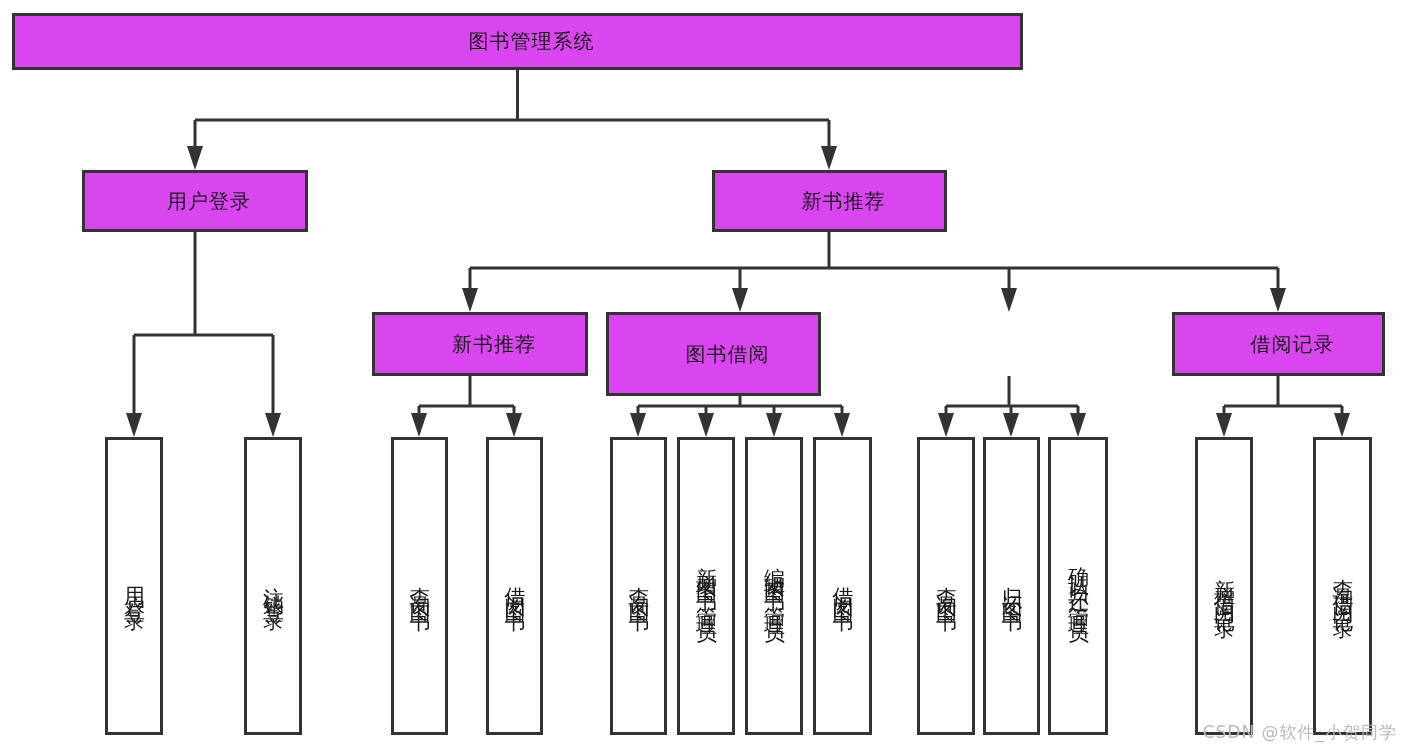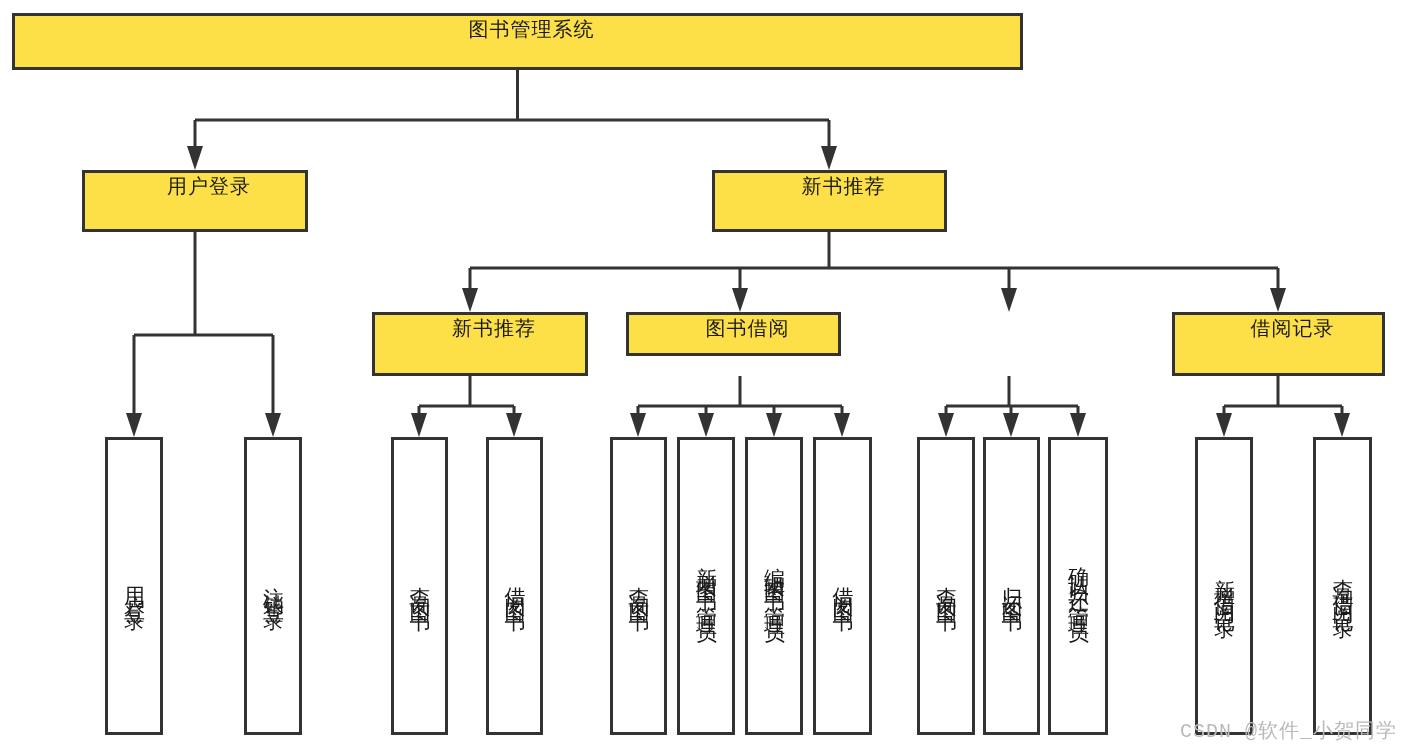--- a/index.html
+++ b/index.html
@@ -20,22 +20,23 @@
     left: 0;
     top: 0;
     width: 1405px;
     height: 747px;
     pointer-events: none;
   }
   .hbox {
     position: absolute;
     box-sizing: border-box;
     border: 3px solid #333333;
-    background: #fde047;
+    background: #d946ef;
     display: flex;
+    align-items: center;
     justify-content: center;
     font-size: 20px;
     letter-spacing: 1px;
     color: #1a1a1a;
     z-index: 2;
     padding-left: 28px;
   }
   .vbox {
     position: absolute;
     box-sizing: border-box;
@@ -52,33 +53,32 @@
     font-size: 21px;
     letter-spacing: 8px;
     line-height: 1;
     color: #1a1a1a;
     white-space: nowrap;
   }
   .watermark {
     position: absolute;
     right: 8px;
     bottom: 3px;
-    font-size: 20px;
+    font-size: 17px;
     color: #b9b9b9;
     letter-spacing: 1px;
     z-index: 3;
-    font-family: Liberation Mono, monospace;
   }
 
   
   #n-root            { left: 12px;   top: 13px;  width: 1011px; height: 57px; }
   #n-user-login      { left: 82px;   top: 170px; width: 226px;  height: 62px; }
   #n-book-mgmt       { left: 712px;  top: 170px; width: 235px;  height: 62px; }
   #n-new-book        { left: 372px;  top: 312px; width: 216px;  height: 64px; }
-  #n-book-borrow     { left: 626px;  top: 312px; width: 215px;  height: 44px; }
+  #n-book-borrow     { left: 606px;  top: 312px; width: 215px;  height: 84px; }
   #n-current-borrow  { left: 902px;  top: 312px; width: 214px;  height: 64px; }
   #n-borrow-record   { left: 1172px; top: 312px; width: 213px;  height: 64px; }
 
   #n-ul-login   { left: 105px;  top: 437px; width: 58px; height: 298px; }
   #n-ul-logout  { left: 244px;  top: 437px; width: 58px; height: 298px; }
   #n-nb-query   { left: 391px;  top: 437px; width: 57px; height: 298px; }
   #n-nb-borrow  { left: 486px;  top: 437px; width: 57px; height: 298px; }
   #n-bb-query   { left: 610px;  top: 437px; width: 57px; height: 298px; }
   #n-bb-add     { left: 677px;  top: 437px; width: 58px; height: 298px; }
   #n-bb-edit    { left: 745px;  top: 437px; width: 58px; height: 298px; }

